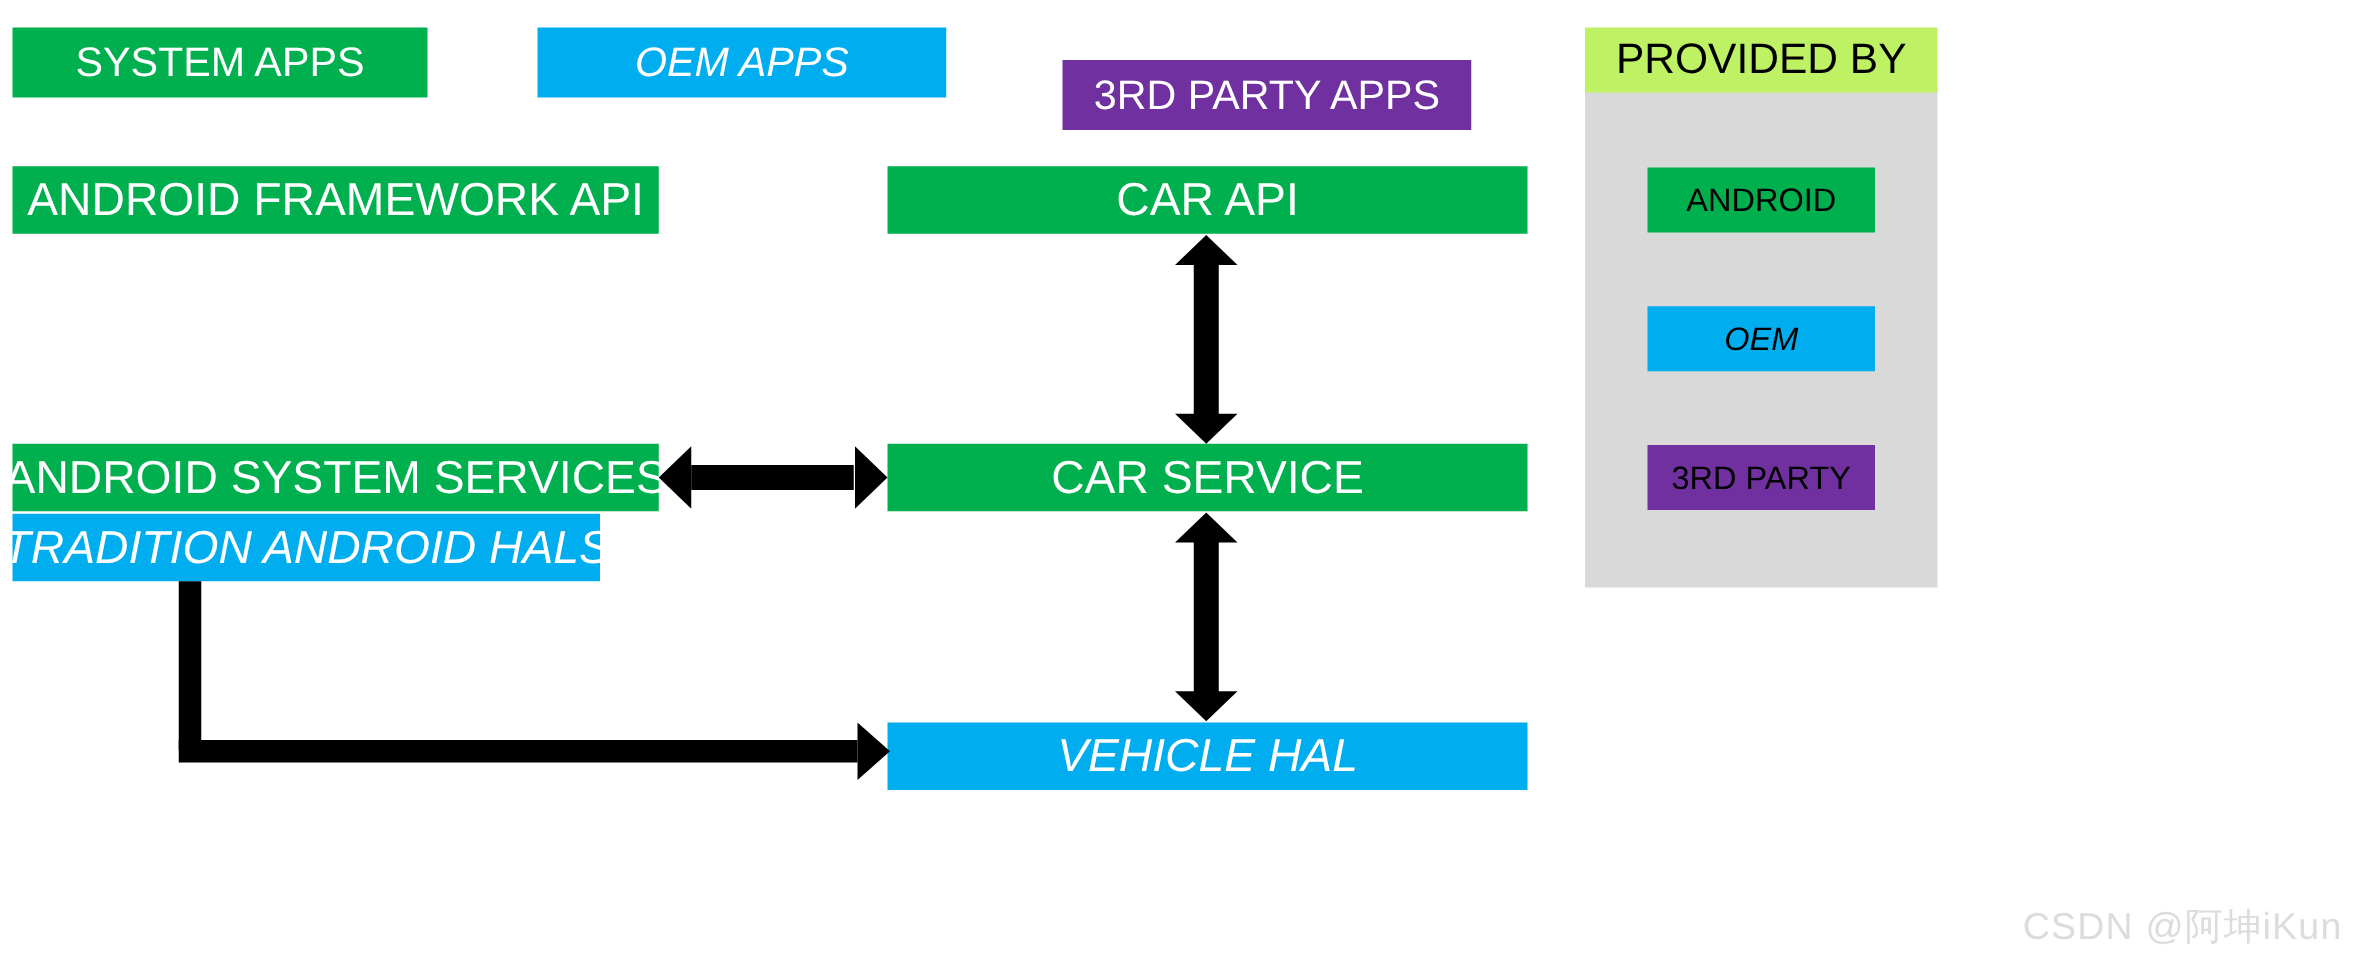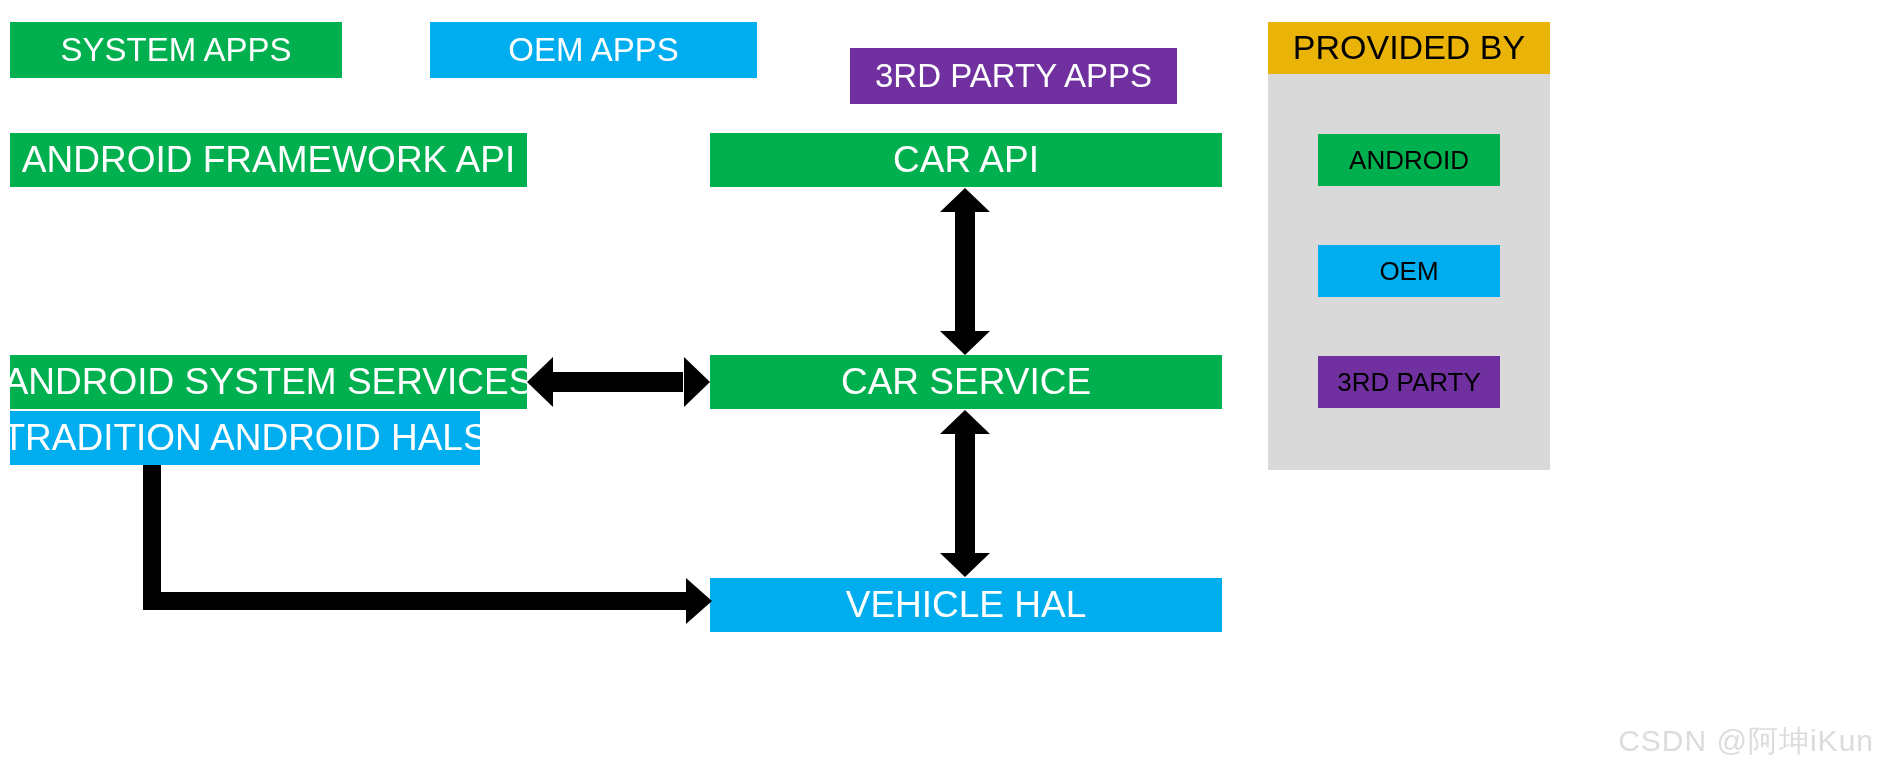--- a/index.html
+++ b/index.html
@@ -21,23 +21,23 @@
     position: absolute;
     display: flex;
     align-items: center;
     justify-content: center;
     box-sizing: border-box;
     text-align: center;
     line-height: 1.05;
     white-space: nowrap;
   }
   .green  { background: #00b04f; color: #ffffff; }
-  .blue   { background: #00aeef; color: #ffffff; }
+  .blue   { background: #00aeef; color: #ffffff; font-style: italic; }
   .purple { background: #7030a0; color: #ffffff; }
-  .greyhead { background: #eab308; color: #000000; }
+  .greyhead { background: #bef264; color: #000000; }
 
   
   .app-box { height: 56px; font-size: 33px; }
 
   
   .layer-box { font-size: 37px; }
 
   
   #legend-panel {
     position: absolute;

